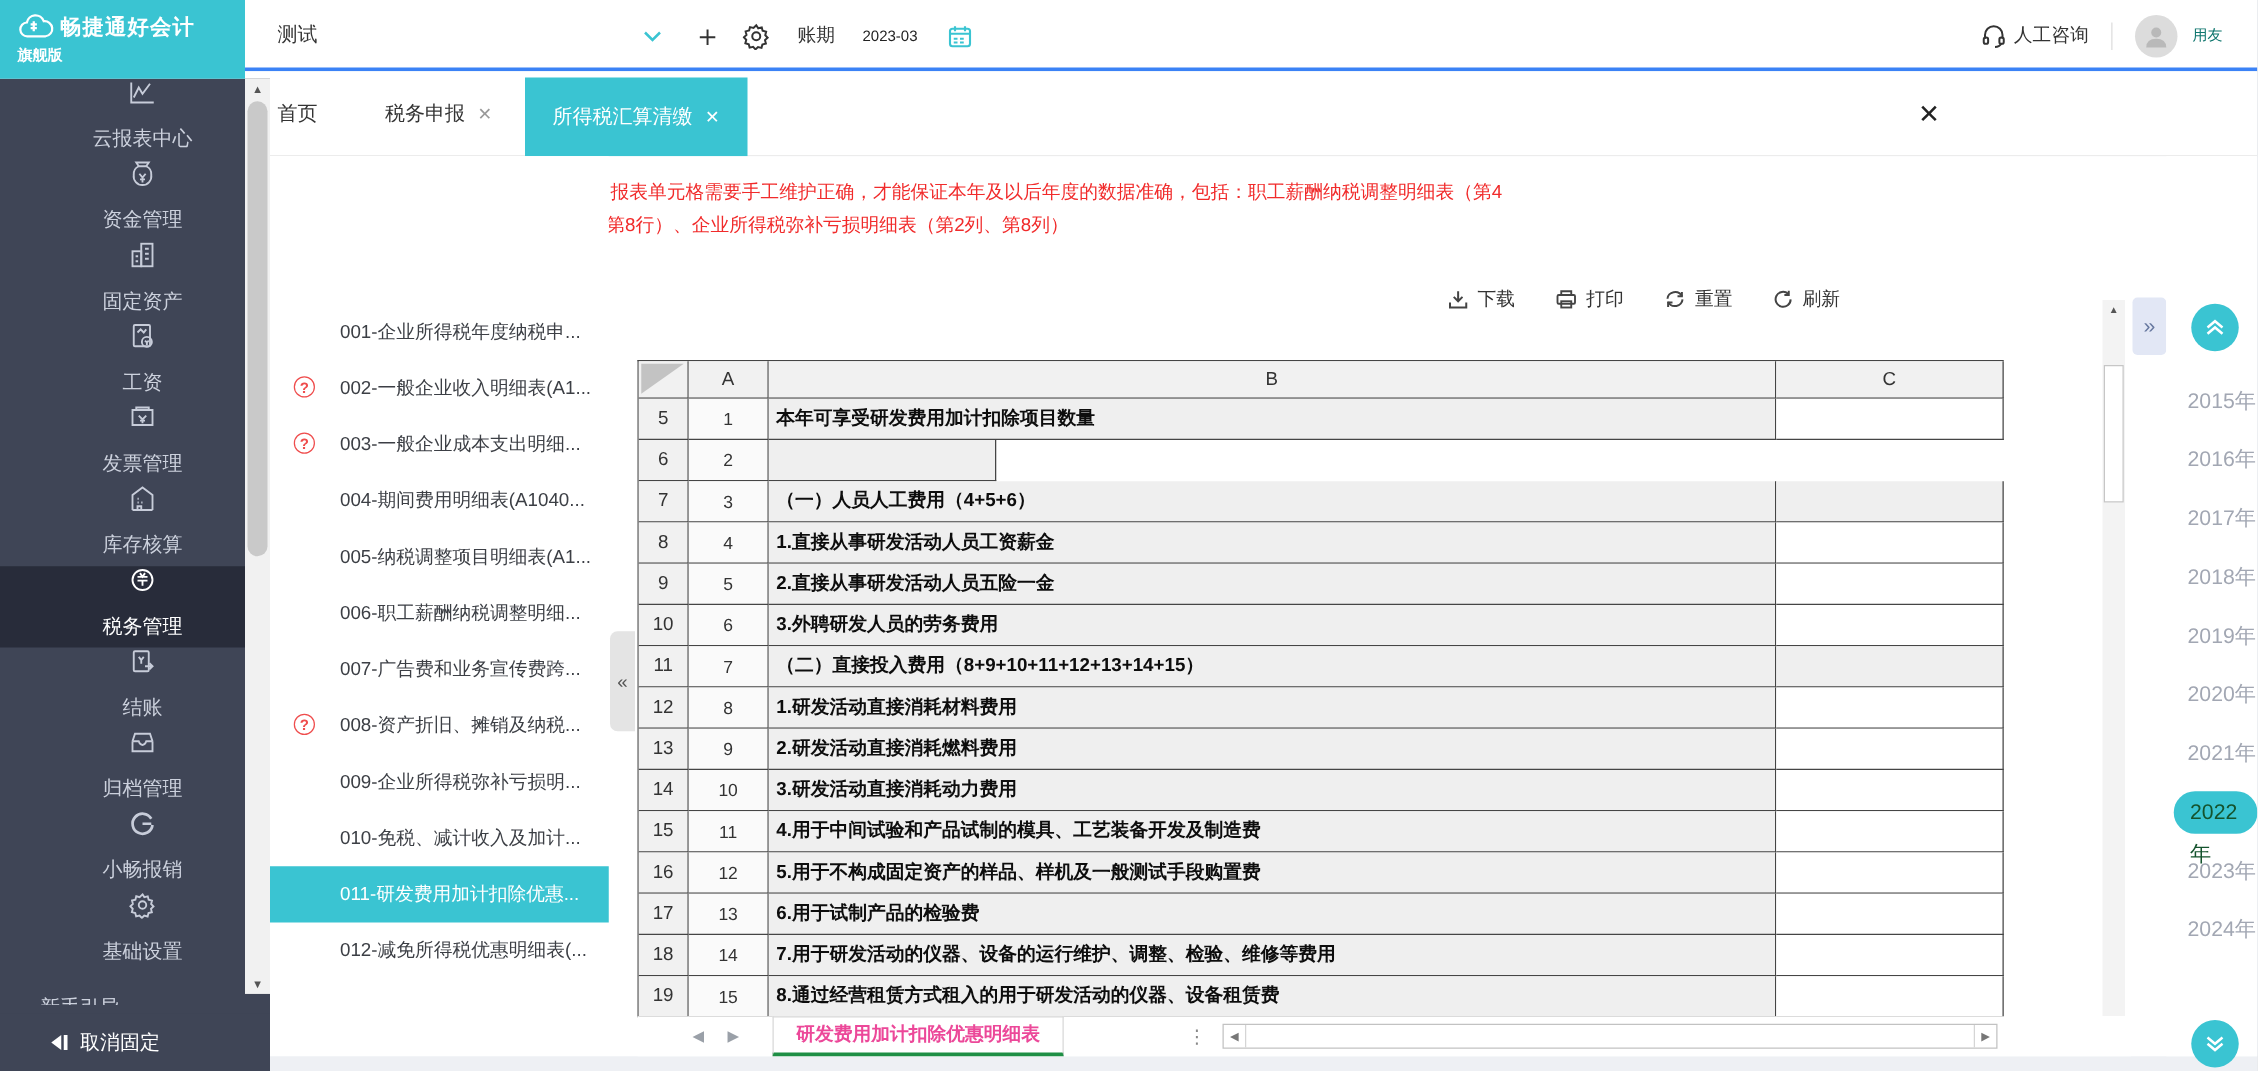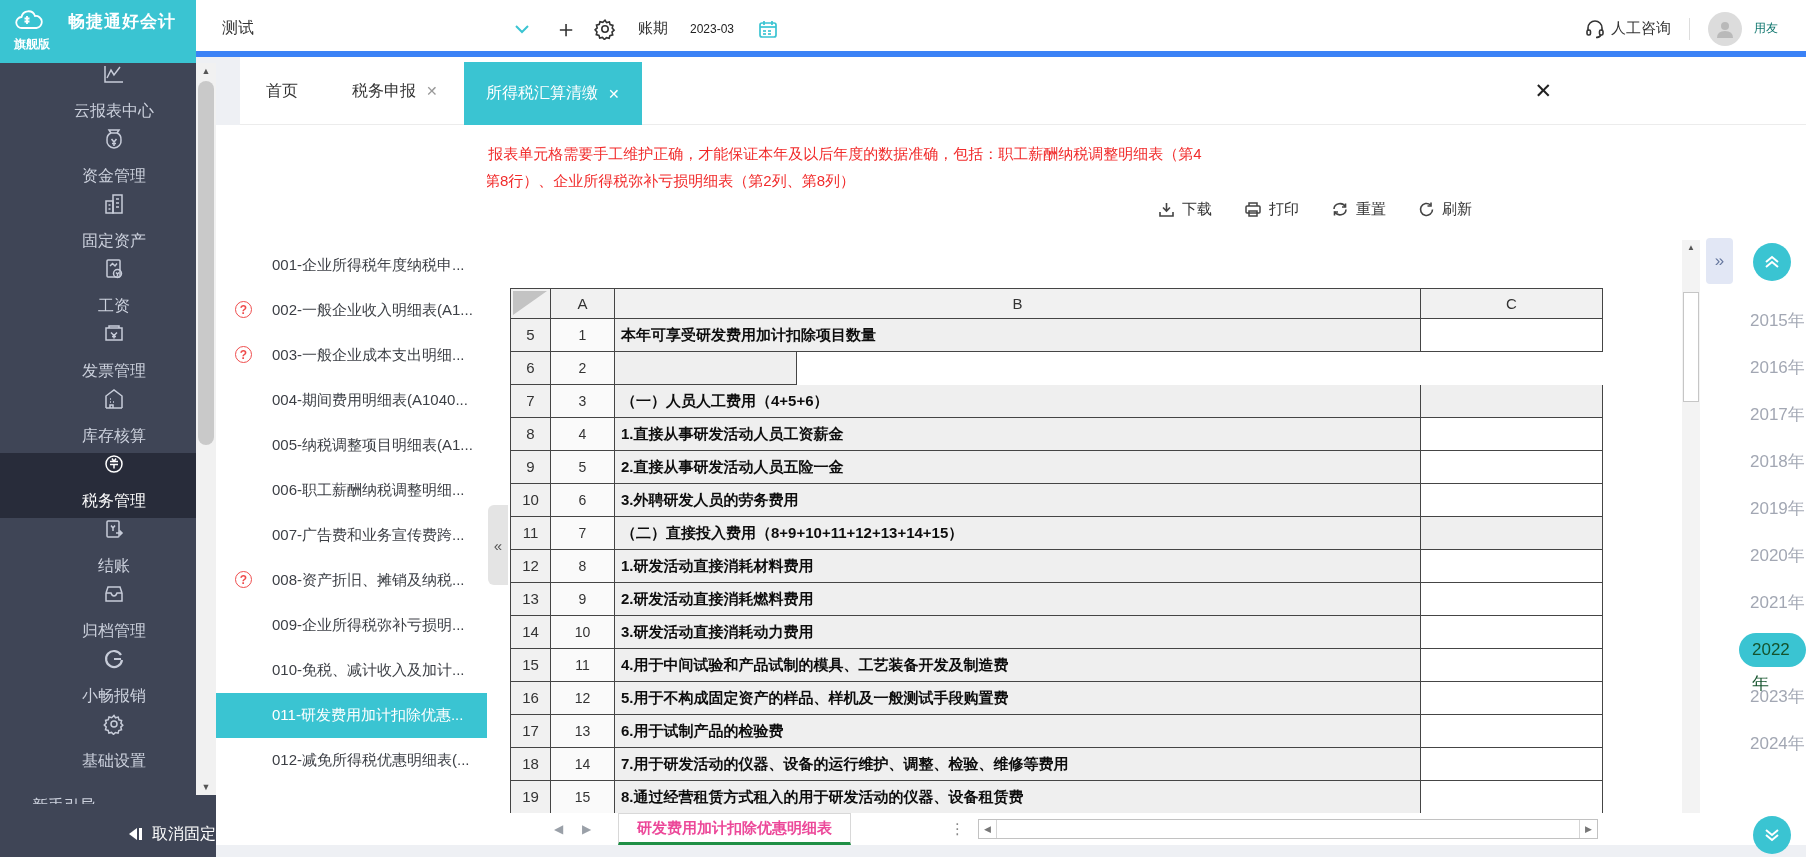--- a/index.html
+++ b/index.html
@@ -4,63 +4,63 @@
 <style>
   * { margin:0; padding:0; box-sizing:border-box; }
   html,body { background:#dfe3e8; }
   .app {
     position:relative; width:1806px; height:857px; overflow:hidden;
     background:#eef0f4; font-family:"Liberation Sans","DejaVu Sans",sans-serif;
     -webkit-font-smoothing:antialiased;
   }
   
   .logo-block { position:absolute; left:0; top:0; width:196px; height:63px; background:#3ac4d2; color:#fff; z-index:5; }
-  .logo-row { display:flex; align-items:flex-start; gap:24px; padding:10px 0 0 14px; }
+  .logo-row { display:flex; align-items:center; gap:4px; padding:10px 0 0 14px; }
   .logo-name { font-size:17px; font-weight:bold; letter-spacing:1px; }
   .logo-edition { font-size:12px; font-weight:bold; padding:3px 0 0 14px; }
-  .top-header { position:absolute; left:196px; top:0; right:0; height:57px; background:#fff; border-bottom:6px solid #3b82f6; }
+  .top-header { position:absolute; left:196px; top:0; right:0; height:57px; background:#fff; border-bottom:3px solid #3b82f6; }
   .hdr-item { position:absolute; top:0; height:57px; display:flex; align-items:center; color:#333; }
   .workspace { left:26px; font-size:16px; }
   .ws-chevron { left:318px; }
   .hdr-plus { left:358px; font-size:24px; color:#333; }
   .hdr-gear { left:398px; }
   .period-label { left:442px; font-size:15px; }
   .period-value { left:494px; font-size:12px; color:#222; }
   .hdr-cal { left:562px; }
   .hdr-right { position:absolute; right:28px; top:0; height:57px; display:flex; align-items:center; gap:12px; }
   .support { display:flex; align-items:center; gap:6px; font-size:15px; color:#333; }
   .hdr-divider { width:1px; height:22px; background:#ddd; margin:0 6px; }
   .avatar { width:34px; height:34px; border-radius:50%; background:#dcdcdc; display:flex; align-items:center; justify-content:center; }
   .user-name { font-size:12px; color:#0f766e; }
   
-  .tabbar { position:absolute; left:196px; top:57px; right:0; height:68px; background:#fff; border-bottom:1px solid #ececec;margin-left:44px; }
+  .tabbar { position:absolute; left:196px; top:57px; right:0; height:68px; background:#fff; border-bottom:1px solid #ececec; }
   .tab { position:absolute; top:0; height:68px; display:flex; align-items:center; font-size:16px; color:#333; gap:10px; }
   .tab-home { left:26px; }
   .tab-tax { left:112px; }
   .tab-x { color:#999; font-size:14px; }
   .tab-active { left:224px; top:5px; height:63px; background:#3ac4d2; color:#fff; padding:0 22px; }
   .tab-active .tab-x { color:#fff; }
   .pane-close { position:absolute; right:254px; top:22px; font-size:21px; color:#222; cursor:pointer; }
   
   .sidebar { position:absolute; left:0; top:63px; width:216px; bottom:0; background:#3f4556; overflow:hidden; }
   .side-items { width:196px; }
   .side-item { height:65px; display:flex; align-items:center; gap:16px; padding-left:32px; color:#ccd1dd; font-size:16px; cursor:pointer;flex-direction:column; }
   .side-item.active { background:#282c3a; color:#fff; }
   .side-item.partial { height:26px; overflow:hidden; align-items:flex-start; padding-top:2px; }
-  .side-pin { position:absolute; left:0; bottom:0; width:216px; height:46px; background:#3f4556; color:#fff; display:flex; align-items:center; gap:6px; padding-left:40px; font-size:16px; cursor:pointer;justify-content:flex-end; }
+  .side-pin { position:absolute; left:0; bottom:0; width:216px; height:46px; background:#3f4556; color:#fff; display:flex; align-items:center; gap:6px; padding-left:40px; font-size:16px; cursor:pointer; }
   .side-scroll { position:absolute; left:196px; top:0; width:20px; height:732px; background:#f1f1f1; }
   .ss-btn { position:absolute; left:0; width:20px; height:16px; color:#555; font-size:9px; text-align:center; line-height:16px; background:#f1f1f1; cursor:pointer; }
   .ss-up { top:0; }
   .ss-down { bottom:0; }
   .ss-thumb { position:absolute; left:2px; top:18px; width:16px; height:364px; background:#c9c9c9; border-radius:8px; }
   
   .main-bg { position:absolute; left:216px; top:125px; right:0; height:720px; background:#fff; }
   .warning { position:absolute; left:230px; top:140px; width:990px; font-size:15px; line-height:27px; color:#f12b2b; }
   .toolbar { position:absolute; left:1158px; top:200px; display:flex; gap:32px; }
-  .tool { display:flex; align-items:center; gap:7px; font-size:15px; color:#333; cursor:pointer; }
+  .tool { display:flex; align-items:center; gap:7px; font-size:15px; color:#333; cursor:pointer;margin-top:30px; }
   
   .formlist { position:absolute; left:216px; top:125px; width:271px; height:690px; background:#fff; padding-top:118px; }
   .form-item { position:relative; height:45px; display:flex; align-items:center; padding-left:56px; font-size:15px; color:#3c3f45; cursor:pointer; white-space:nowrap; overflow:hidden; }
   .form-item.selected { background:#3ac4d2; color:#fff; }
   .help-badge { position:absolute; left:19px; top:13px; width:17px; height:17px; border:1.5px solid #ef4d4d; border-radius:50%; color:#ef4d4d; font-size:12px; font-weight:bold; text-align:center; line-height:16px; }
   
   .collapse-handle { position:absolute; left:488px; top:505px; width:20px; height:80px; background:#e4e4e4; border-radius:6px 0 0 6px; color:#555; font-size:15px; display:flex; align-items:center; justify-content:center; cursor:pointer; }
   
   .grid { position:absolute; left:510px; top:288px; width:1093px; border-left:1px solid #454545; border-top:1px solid #454545; background:#fff; }
   .g-row { display:flex; height:33px; }

